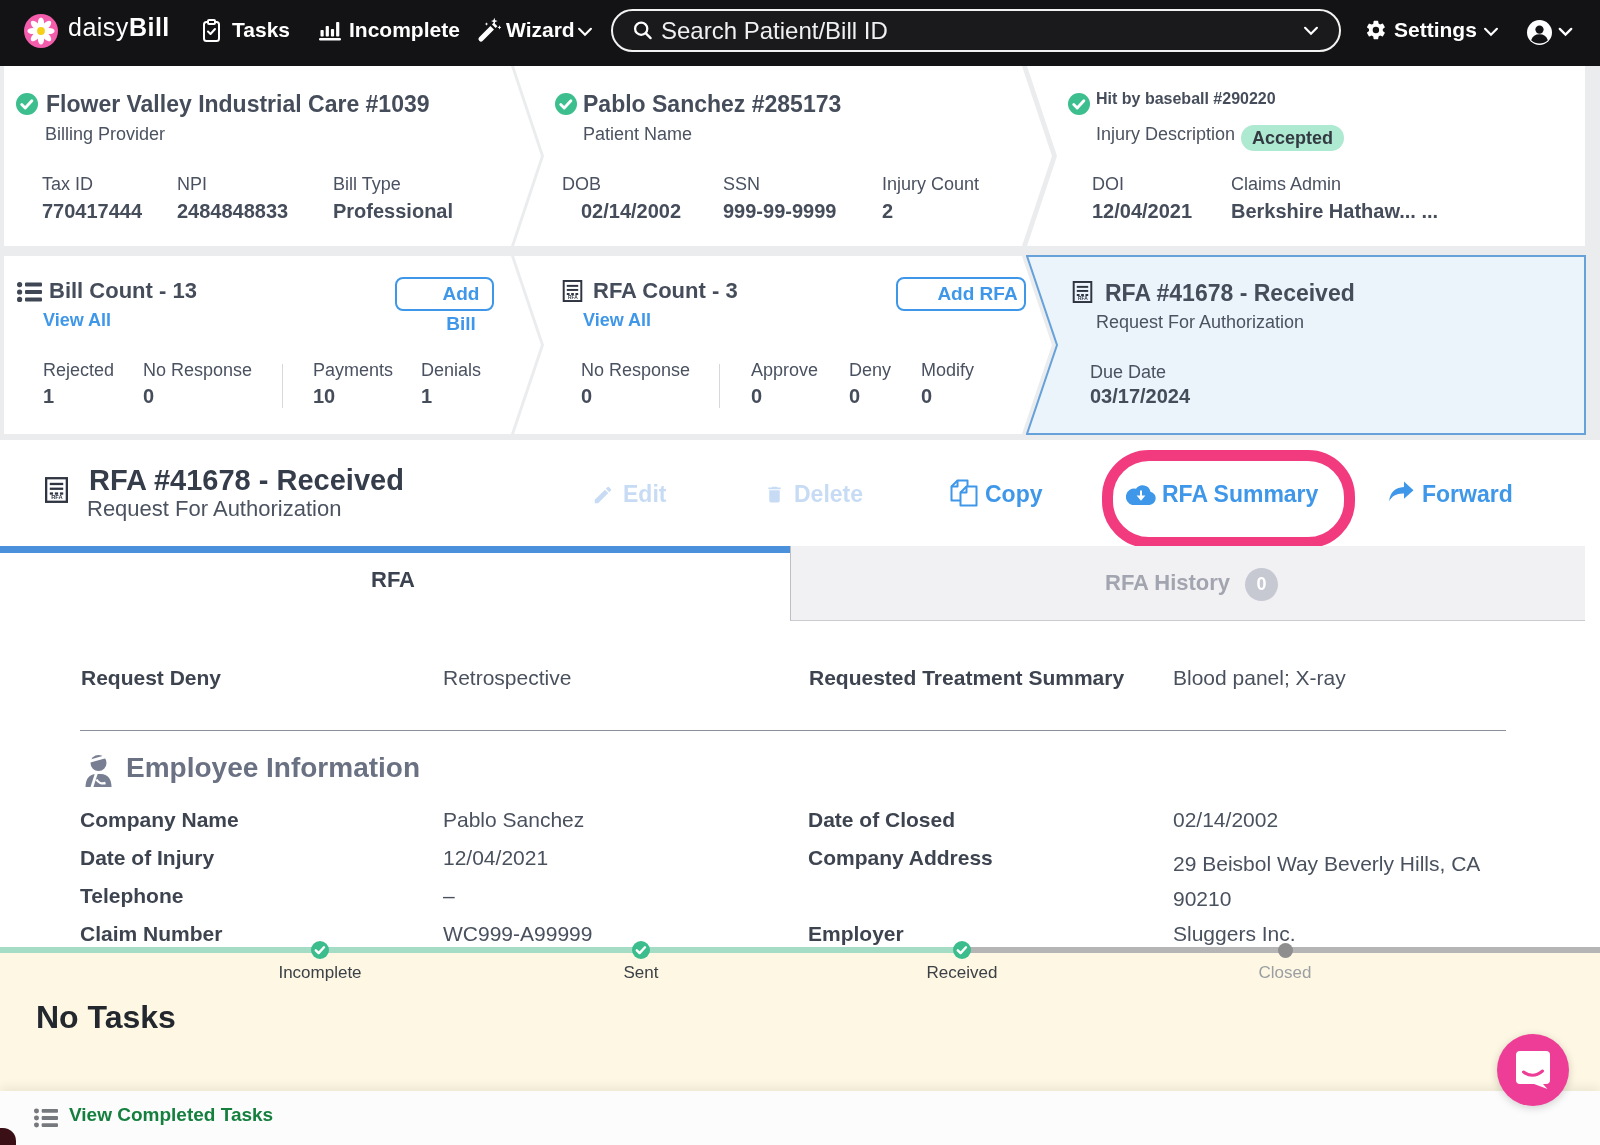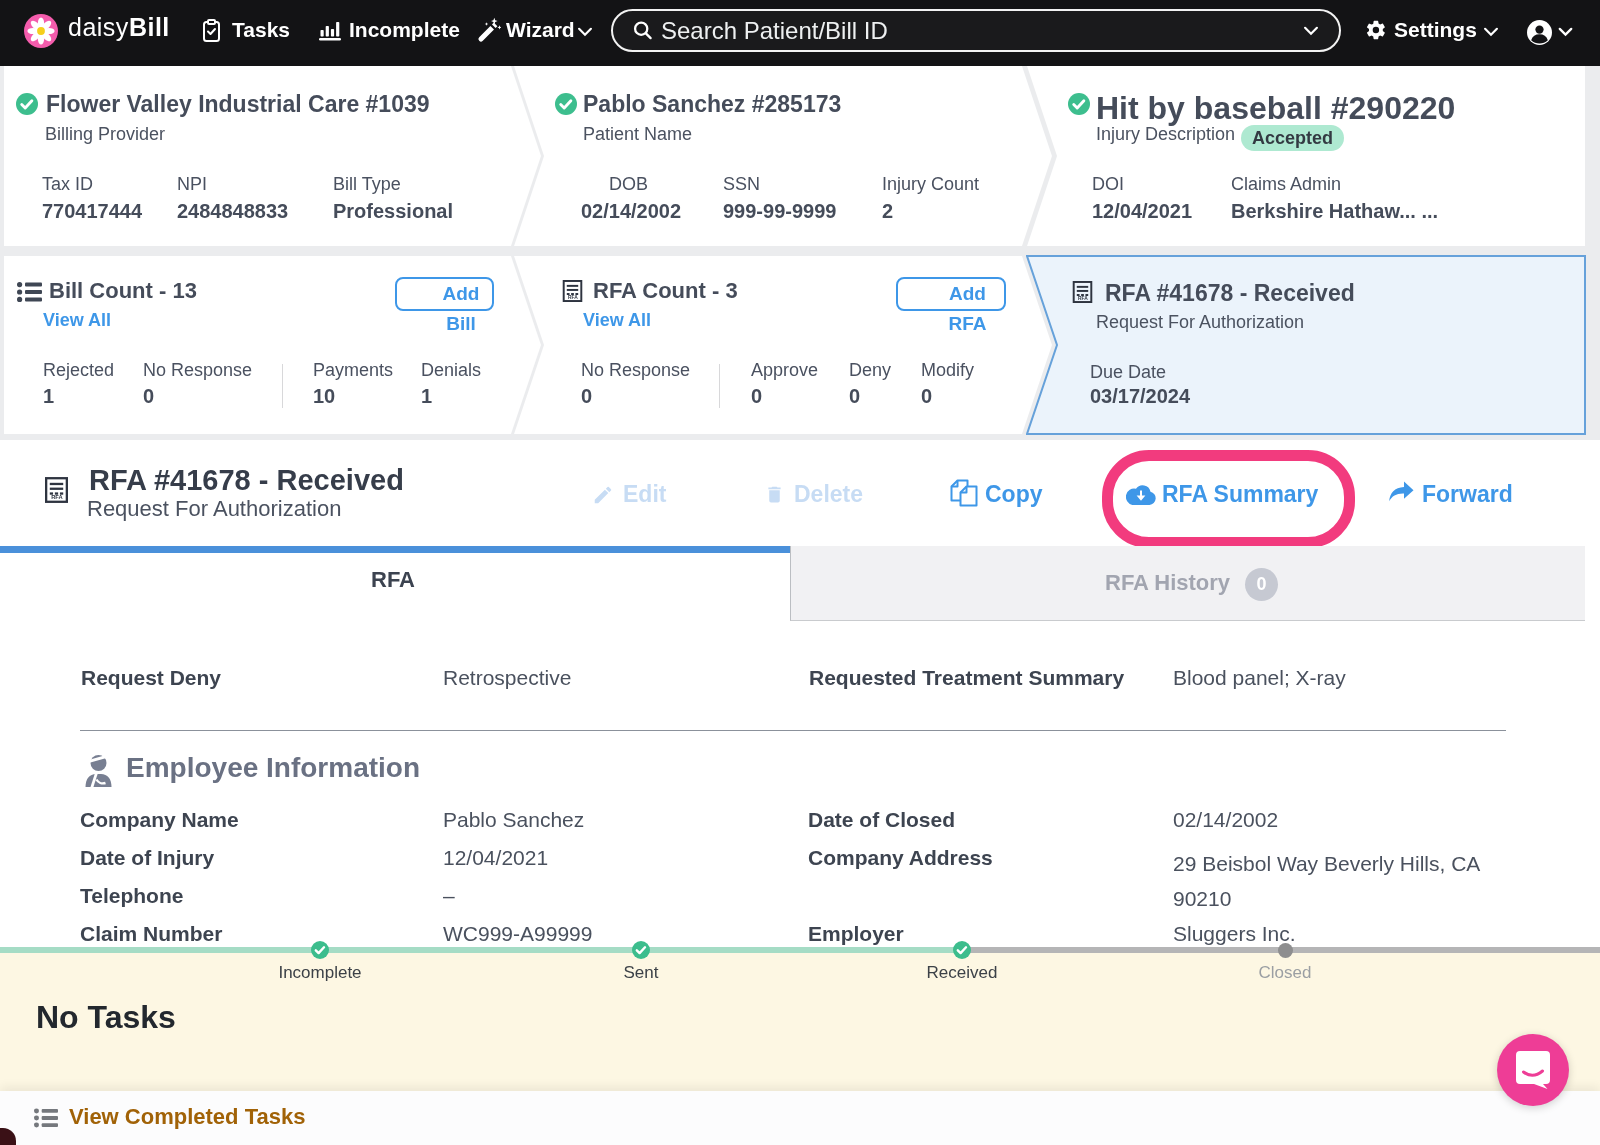--- a/index.html
+++ b/index.html
@@ -142,32 +142,32 @@
 <div class="abs fvalue" style="left:42px;top:200px">770417444</div>
 <div class="abs fvalue" style="left:177px;top:200px">2484848833</div>
 <div class="abs fvalue" style="left:333px;top:200px">Professional</div>
 
 <svg class="abs" style="left:555px;top:93px" width="22" height="22" viewBox="0 0 23 23">
     <circle cx="11.5" cy="11.5" r="11.5" fill="#3dbe8e"></circle>
     <path d="M6 12l3.6 3.6 7-7.5" fill="none" stroke="#fff" stroke-width="3" stroke-linecap="round" stroke-linejoin="round"></path>
   </svg>
 <div class="abs title" style="left:583px;top:91px">Pablo Sanchez #285173</div>
 <div class="abs subtitle" style="left:583px;top:124px">Patient Name</div>
-<div class="abs flabel" style="left:609px;top:174px">DOB</div>
+<div class="abs flabel" style="left:562px;top:174px">DOB</div>
 <div class="abs flabel" style="left:723px;top:174px">SSN</div>
 <div class="abs flabel" style="left:882px;top:174px">Injury Count</div>
 <div class="abs fvalue" style="left:581px;top:200px">02/14/2002</div>
 <div class="abs fvalue" style="left:723px;top:200px">999-99-9999</div>
 <div class="abs fvalue" style="left:882px;top:200px">2</div>
 
 <svg class="abs" style="left:1068px;top:93px" width="22" height="22" viewBox="0 0 23 23">
     <circle cx="11.5" cy="11.5" r="11.5" fill="#3dbe8e"></circle>
     <path d="M6 12l3.6 3.6 7-7.5" fill="none" stroke="#fff" stroke-width="3" stroke-linecap="round" stroke-linejoin="round"></path>
   </svg>
-<div class="abs title" style="left:1096px;top:90px;font-size:32px">Hit by baseball #290220</div>
+<div class="abs title" style="left:1096px;top:90px;font-size:16px">Hit by baseball #290220</div>
 <div class="abs subtitle" style="left:1096px;top:124px">Injury Description</div>
 <div class="pill" style="left:1241px;top:125px">Accepted</div>
 <div class="abs flabel" style="left:1092px;top:174px">DOI</div>
 <div class="abs flabel" style="left:1231px;top:174px">Claims Admin</div>
 <div class="abs fvalue" style="left:1092px;top:200px">12/04/2021</div>
 <div class="abs fvalue" style="left:1231px;top:200px">Berkshire Hathaw... ...</div>
 
 <div class="chev c-r" style="left:4px;top:256px;width:537px;height:178px"></div>
 <div class="chev c-lr" style="left:514px;top:256px;width:538px;height:178px"></div>
 <svg class="abs" style="left:1026px;top:255px" width="560" height="180" viewBox="0 0 560 180">
@@ -198,21 +198,21 @@
 <svg class="abs" style="left:562px;top:280px" width="21" height="22" viewBox="0 0 24 27">
   <rect x="1.2" y="1.2" width="21.6" height="24.6" fill="#fff" stroke="#2e3440" stroke-width="2.4"></rect>
   <rect x="5" y="6" width="14" height="2.4" fill="#2e3440"></rect>
   <rect x="5" y="11" width="14" height="2.4" fill="#2e3440"></rect>
   <rect x="5" y="16" width="3.4" height="2.4" fill="#2e3440"></rect>
     <rect x="10.3" y="16" width="3.4" height="2.4" fill="#2e3440"></rect>
     <rect x="15.6" y="16" width="3.4" height="2.4" fill="#2e3440"></rect>
   <text x="12.5" y="23.4" font-size="6" font-weight="bold" fill="#2e3440" text-anchor="middle" font-family="Liberation Sans">RFA</text>
 </svg>
 <div class="abs title" style="left:593px;top:278px;font-size:22px">RFA Count - 3</div>
-<div class="btn" style="left:896px;top:277px;width:110px">Add RFA</div>
+<div class="btn" style="left:896px;top:277px;width:130px">Add RFA</div>
 <div class="abs blue" style="left:583px;top:310px;font-size:18px;font-weight:700">View All</div>
 <div class="abs flabel" style="left:581px;top:360px">No Response</div>
 <div class="abs flabel" style="left:751px;top:360px">Approve</div>
 <div class="abs flabel" style="left:849px;top:360px">Deny</div>
 <div class="abs flabel" style="left:921px;top:360px">Modify</div>
 <div class="vdiv" style="left:719px;top:364px;height:44px"></div>
 <div class="abs fvalue" style="left:581px;top:385px">0</div>
 <div class="abs fvalue" style="left:751px;top:385px">0</div>
 <div class="abs fvalue" style="left:849px;top:385px">0</div>
 <div class="abs fvalue" style="left:921px;top:385px">0</div>
@@ -336,21 +336,21 @@
 
 <div class="footer"></div>
 <svg class="abs" style="left:34px;top:1108px" width="24" height="20" viewBox="0 0 25 20" fill="#75787d">
   <circle cx="2.6" cy="2.6" r="2.6"></circle>
     <rect x="8" y="0.6" width="17" height="4" rx="1"></rect>
   <circle cx="2.6" cy="10" r="2.6"></circle>
     <rect x="8" y="8" width="17" height="4" rx="1"></rect>
   <circle cx="2.6" cy="17.4" r="2.6"></circle>
     <rect x="8" y="15.4" width="17" height="4" rx="1"></rect>
 </svg>
-<div class="abs" style="left:69px;top:1104px;font-size:22px;font-weight:700;color:#a16207">View Completed Tasks</div>
+<div class="abs" style="left:69px;top:1104px;font-size:19px;font-weight:700;color:#15803d">View Completed Tasks</div>
 <div class="abs" style="left:0;top:1128px;width:16px;height:17px;background:#3a1016;border-top-right-radius:13px"></div>
 
 <div class="chat">
   <svg style="position:absolute;left:19px;top:17px" width="34" height="38" viewBox="0 0 34 38">
     <path d="M4 0h26a4 4 0 0 1 4 4v25a4 4 0 0 1-4 4h-3l4.5 5-13.5-5H4a4 4 0 0 1-4-4V4a4 4 0 0 1 4-4z" fill="#fff"></path>
     <path d="M7.5 21q9.5 7 19-1" fill="none" stroke="#ee3d96" stroke-width="3" stroke-linecap="round"></path>
   </svg>
 </div>
 
 </body></html>

